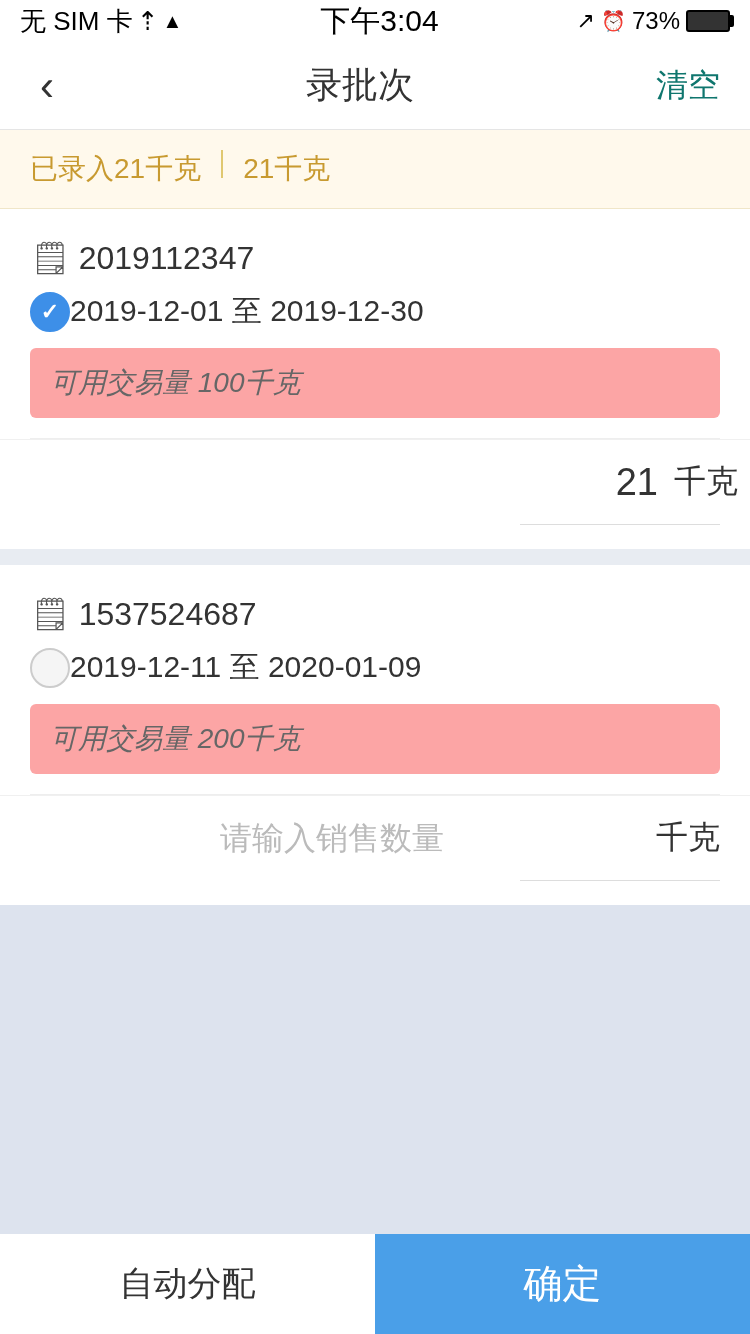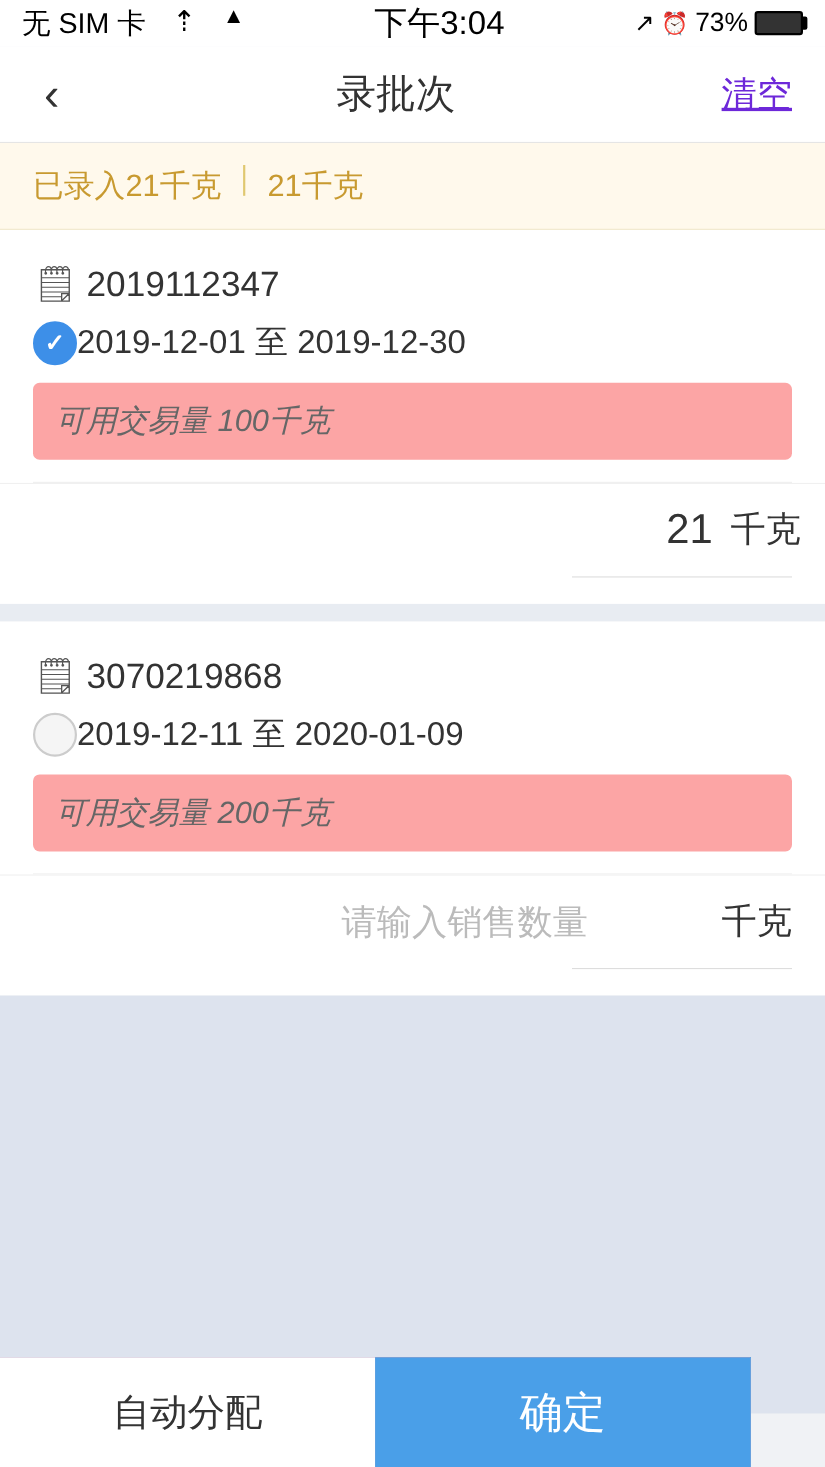--- a/index.html
+++ b/index.html
@@ -18,21 +18,22 @@
       height: 42px;
       background: #fff;
       display: flex;
       align-items: center;
       justify-content: space-between;
       padding: 0 20px;
       font-size: 28px;
     }
     .status-left {
       display: flex;
-      gap: 24px;
+      align-items: center;
+      gap: 4px;
       font-size: 26px;
       color: #000;
     }
     .status-center {
       font-size: 30px;
       font-weight: 500;
       color: #000;
     }
     .status-right {
       display: flex;
@@ -59,23 +60,22 @@
       cursor: pointer;
       padding: 10px;
     }
     .nav-title {
       font-size: 36px;
       font-weight: 500;
       color: #333;
     }
     .nav-action {
       font-size: 32px;
-      color: #6d28d9;
+      color: #0f766e;
       cursor: pointer;
-      text-decoration: underline;
     }
 
     
     .info-banner {
       width: 750px;
       background: #fff9ec;
       padding: 20px 30px;
       display: flex;
       align-items: flex-start;
       border-bottom: 1px solid #f0e6c8;
@@ -152,21 +152,21 @@
       font-style: italic;
     }
     .available-qty-text {
       font-size: 28px;
       color: #666;
     }
 
     
     .amount-row {
       background: #fff;
-      padding: 20px 22px;
+      padding: 20px 12px;
       display: flex;
       align-items: center;
       justify-content: flex-end;
       gap: 16px;
       border-top: 1px solid #f0f0f0;
     }
     .amount-value {
       font-size: 38px;
       color: #333;
       font-weight: 500;
@@ -190,21 +190,21 @@
       align-items: center;
       justify-content: flex-end;
       gap: 16px;
       border-top: 1px solid #f0f0f0;
     }
     .qty-input {
       border: none;
       outline: none;
       font-size: 32px;
       color: #ef4444;
-      text-align: center;
+      text-align: left;
       background: transparent;
       min-width: 200px;
     }
     .qty-input::placeholder {
       color: #bbb;
     }
     .input-unit {
       font-size: 32px;
       color: #333;
     }
@@ -223,27 +223,27 @@
 
     
     .large-bg {
       background: #dde3ee;
       flex: 1;
       min-height: 380px;
     }
 
     
     .bottom-bar {
-      width: 682px;
+      width: 750px;
       height: 100px;
       display: flex;
       position: fixed;
       bottom: 0;
       left: 0;
-      background: #fca5a5;
+      background: #bef264;
     }
     .btn-auto {
       flex: 1;
       background: #fff;
       border: none;
       font-size: 34px;
       color: #333;
       cursor: pointer;
       display: flex;
       align-items: center;
@@ -348,21 +348,21 @@
     <div style="height:20px; background:#fff;"></div>
   </div>
 
   <div class="section-divider"></div>
 
   <div class="batch-card">
     <div class="batch-card-inner">
 
       <div class="batch-id-row">
         <span class="batch-icon">🗒</span>
-        <span class="batch-id">3070219868</span>
+        <span class="batch-id">1537524687</span>
       </div>
 
       <div class="batch-date-row">
         <div class="radio-circle"></div>
         <span class="batch-date">2019-12-11 至 2020-01-09</span>
       </div>
 
       <div class="available-qty-row">
         <span class="available-qty-text">可用交易量 200千克</span>
       </div>

